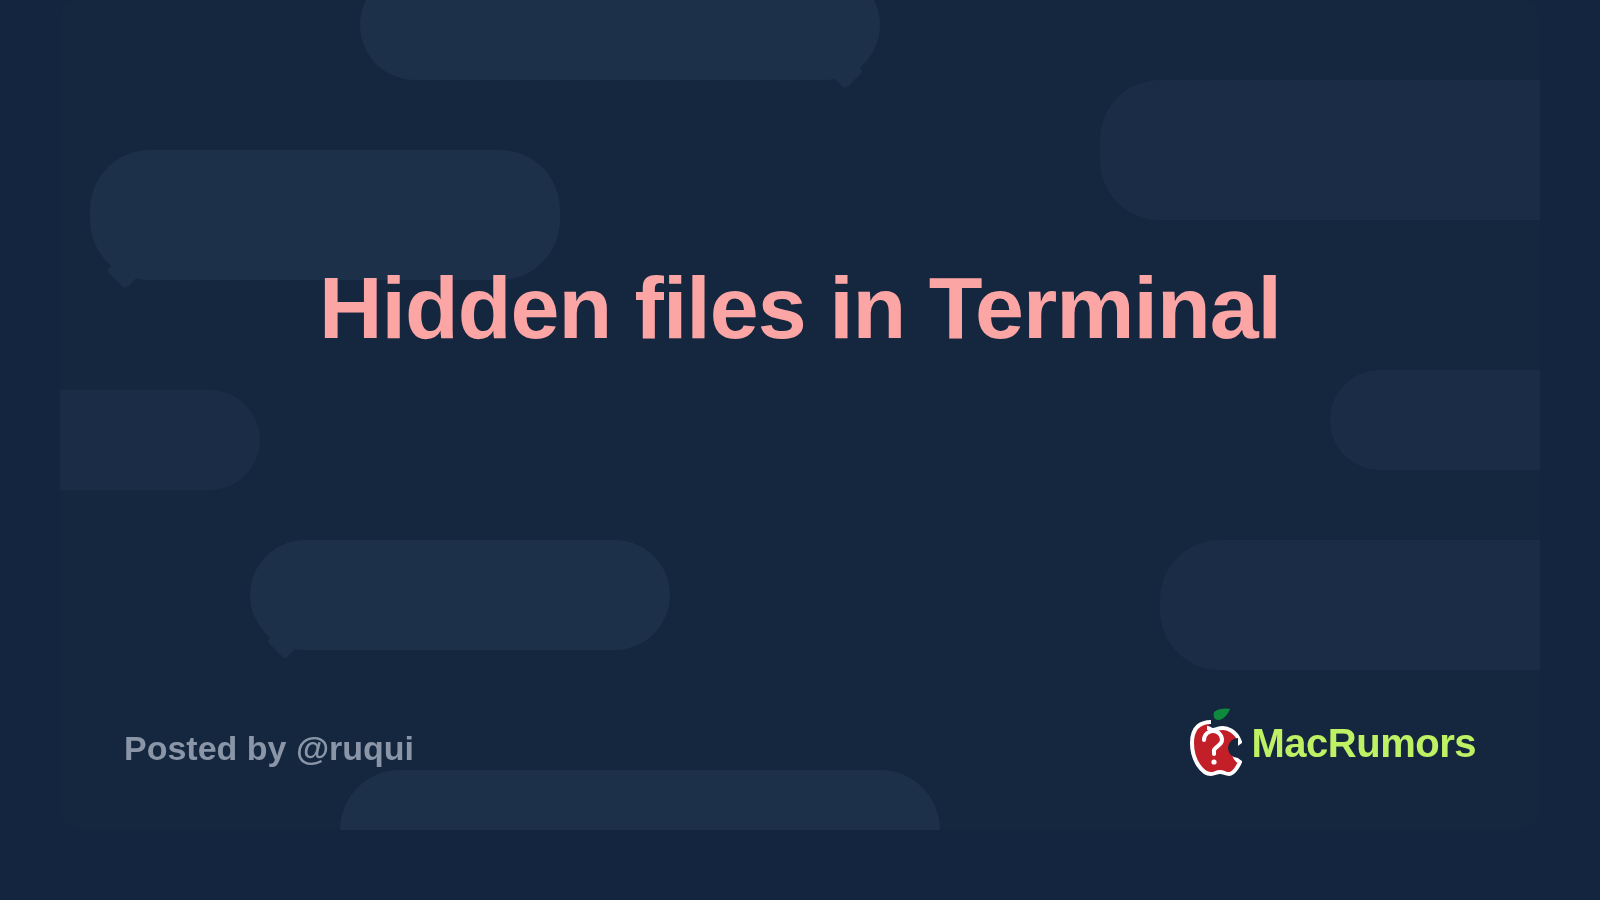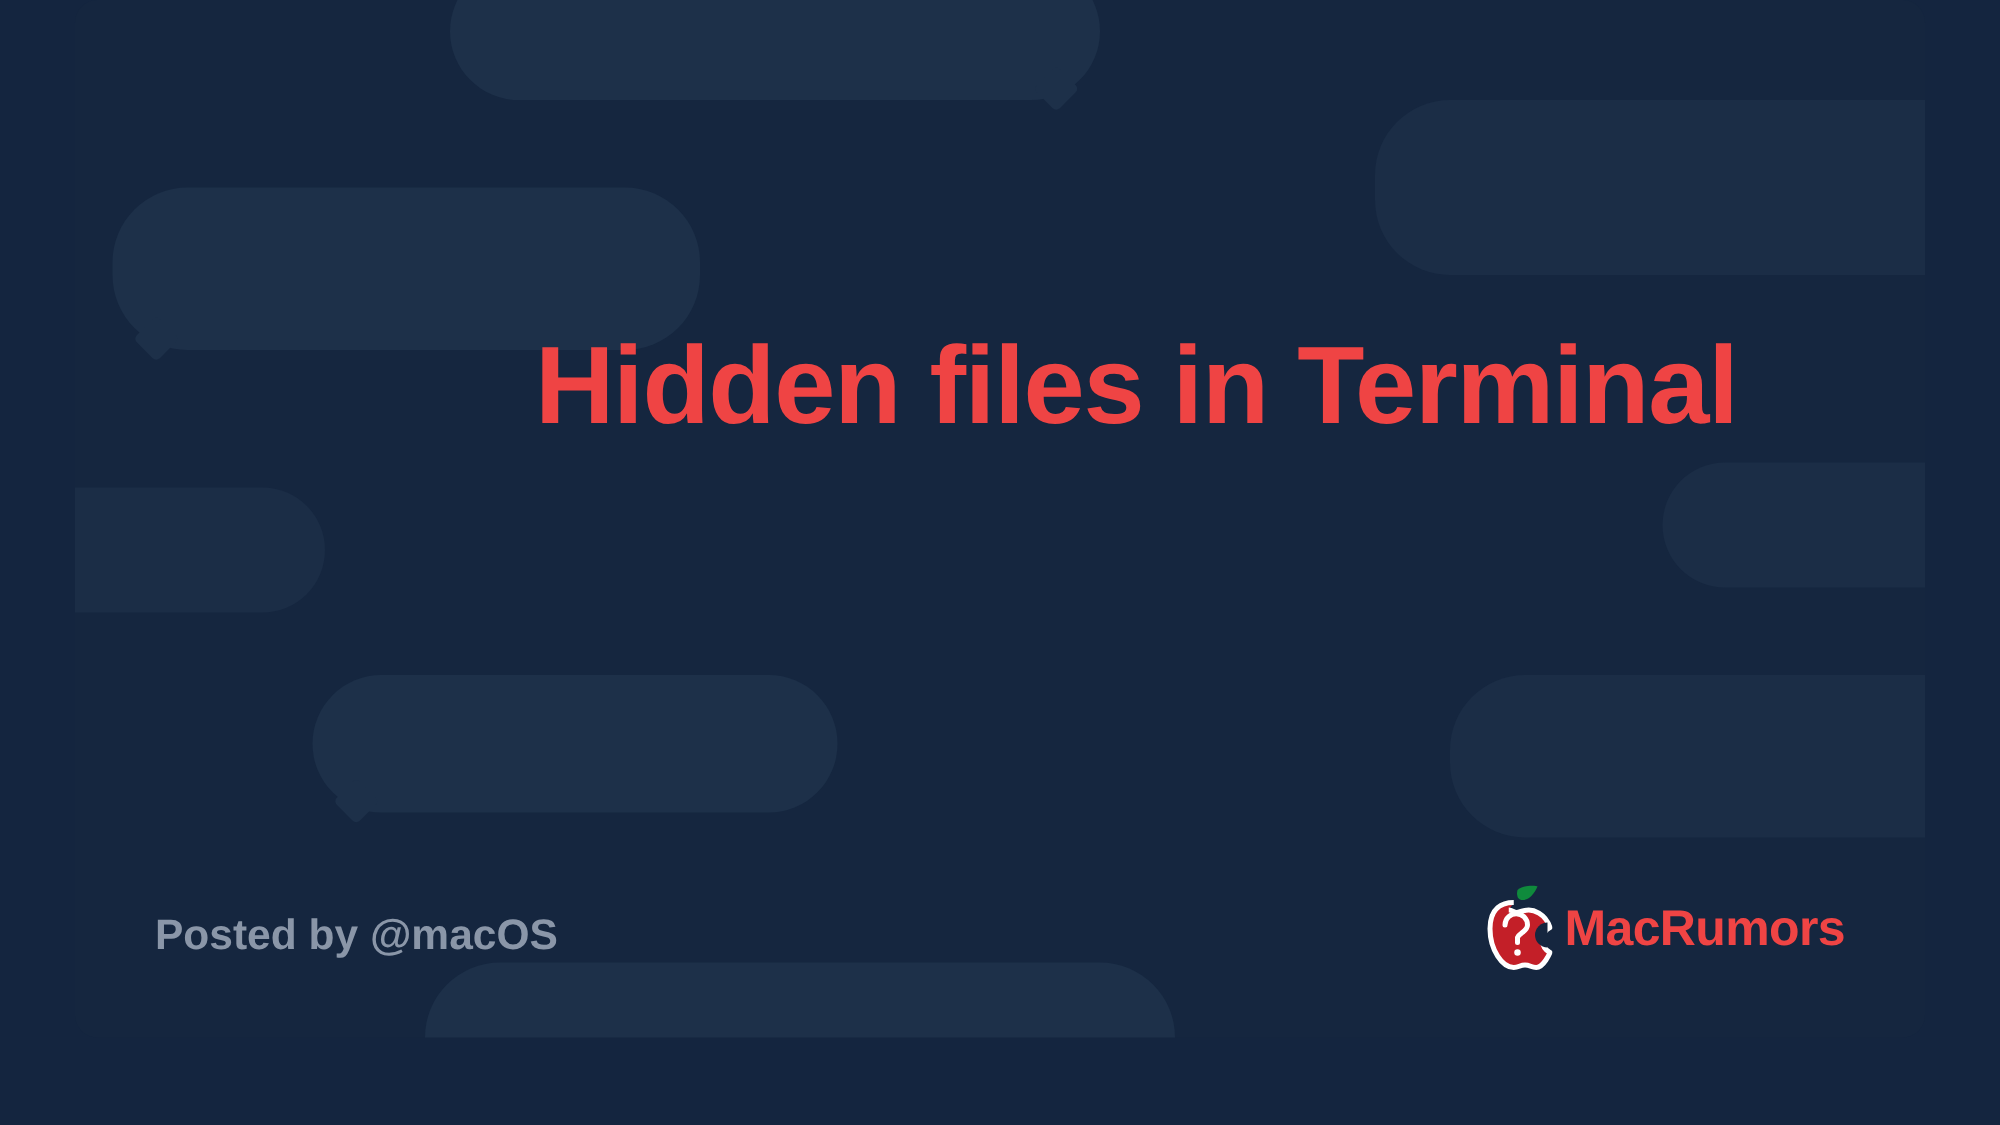--- a/index.html
+++ b/index.html
@@ -54,22 +54,22 @@
     left: 0; right: 0;
     text-align: center;
     color: #8a96a8;
     font-size: 26px;
     font-weight: 600;
   }
   .title {
     position: absolute;
     top: 260px;
     left: 0; right: 0;
-    text-align: right;
-    color: #ef4444;
+    text-align: center;
+    color: #fca5a5;
     font-size: 88px;
     font-weight: 700;
     line-height: 1.08;
     letter-spacing: -1px;
     padding: 0 150px;
   }
   .posted-by {
     position: absolute;
     bottom: 62px;
     left: 64px;
@@ -79,21 +79,21 @@
   }
   .brand {
     position: absolute;
     bottom: 52px;
     right: 64px;
     display: flex;
     align-items: center;
     gap: 10px;
   }
   .brand-name {
-    color: #ef4444;
+    color: #bef264;
     font-size: 40px;
     font-weight: 800;
     letter-spacing: -0.5px;
   }
   .brand svg { display: block; }
 </style>
 </head>
 <body>
 
 <div class="card">
@@ -109,21 +109,21 @@
   <div class="bubble left b5">
       <span class="tail"></span>
     </div>
   <div class="bubble dark right b6"></div>
   <div class="bubble dark right b7"></div>
   <div class="bubble left b8"></div>
 
 
   <div class="title">Hidden files in Terminal</div>
 
-  <div class="posted-by">Posted by @macOS</div>
+  <div class="posted-by">Posted by @ruqui</div>
 
   <div class="brand">
     <span>
       <svg width="62" height="70" viewBox="0 0 62 70">
 
         <path d="M34 4 C40 -1 50 1 50 1 C50 1 46 12 38 12 C34 12 33 8 34 4 Z" fill="#0f8a3c"></path>
 
         <path d="M31 14 C22 14 12 18 12 35 C12 52 22 66 31 66 C35 66 36 64 40 64 C44 64 45 66 49 66 C55 66 60 54 60 54 C52 50 52 38 60 34 C56 22 46 20 43 20 C38 20 36 22 33 22 C31 22 30 20 27 20" fill="#c31f28" stroke="#ffffff" stroke-width="4" stroke-linejoin="round"></path>
 
         <path d="M58 30 A10 10 0 0 0 58 50" fill="#15263f"></path>

